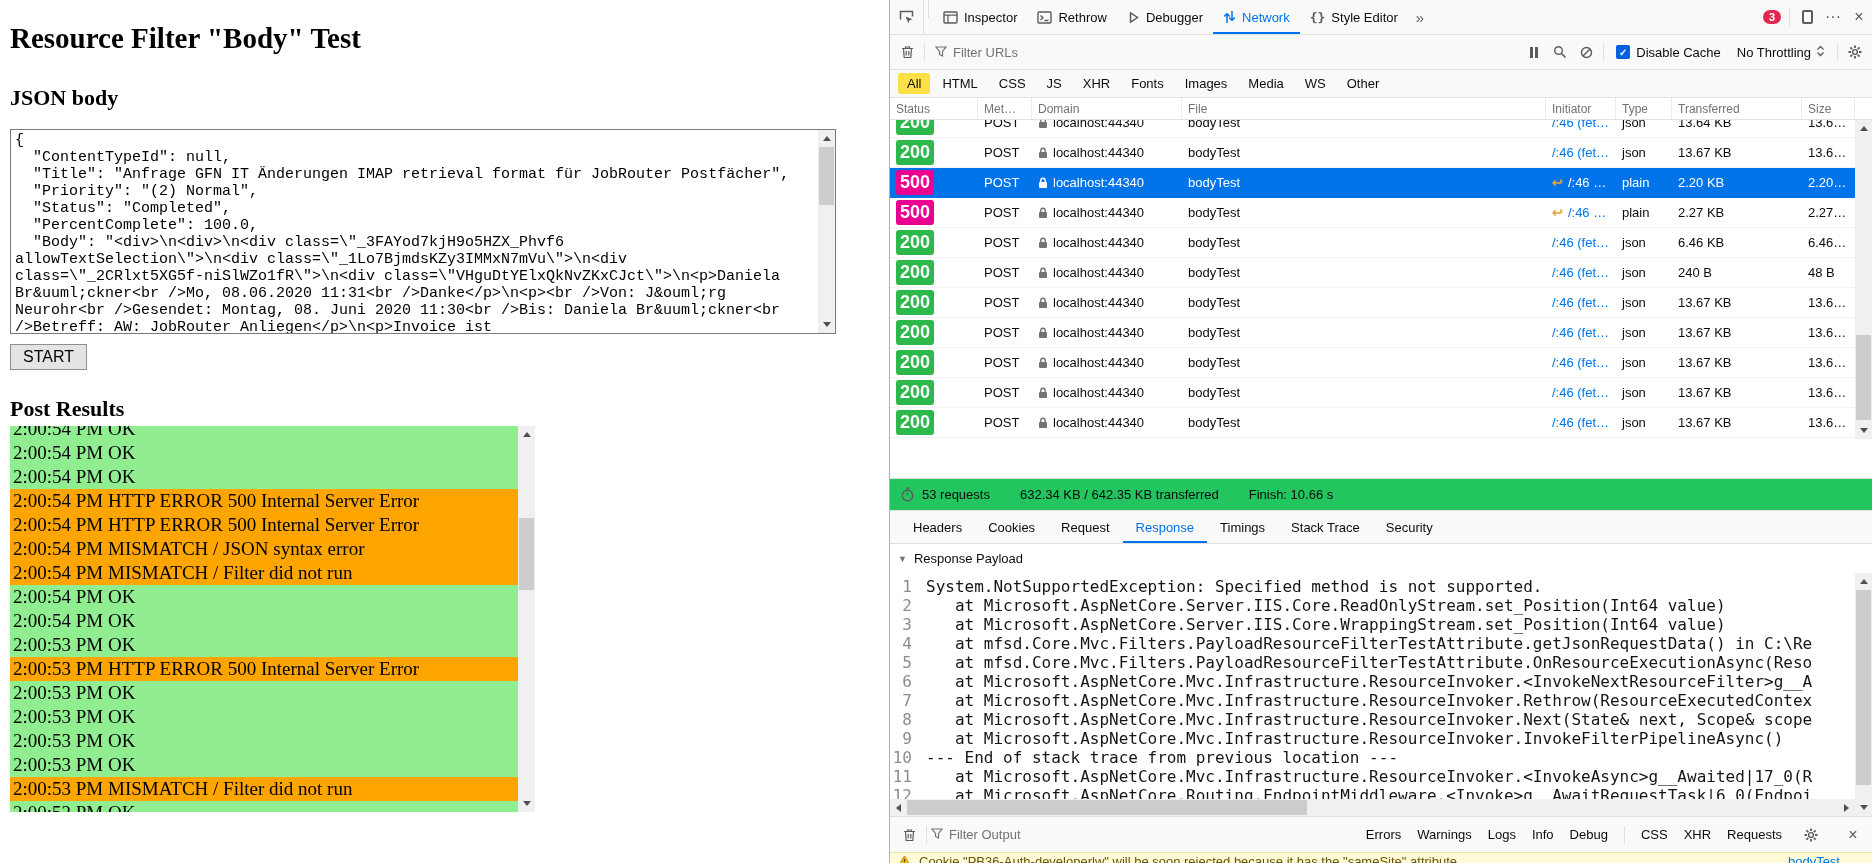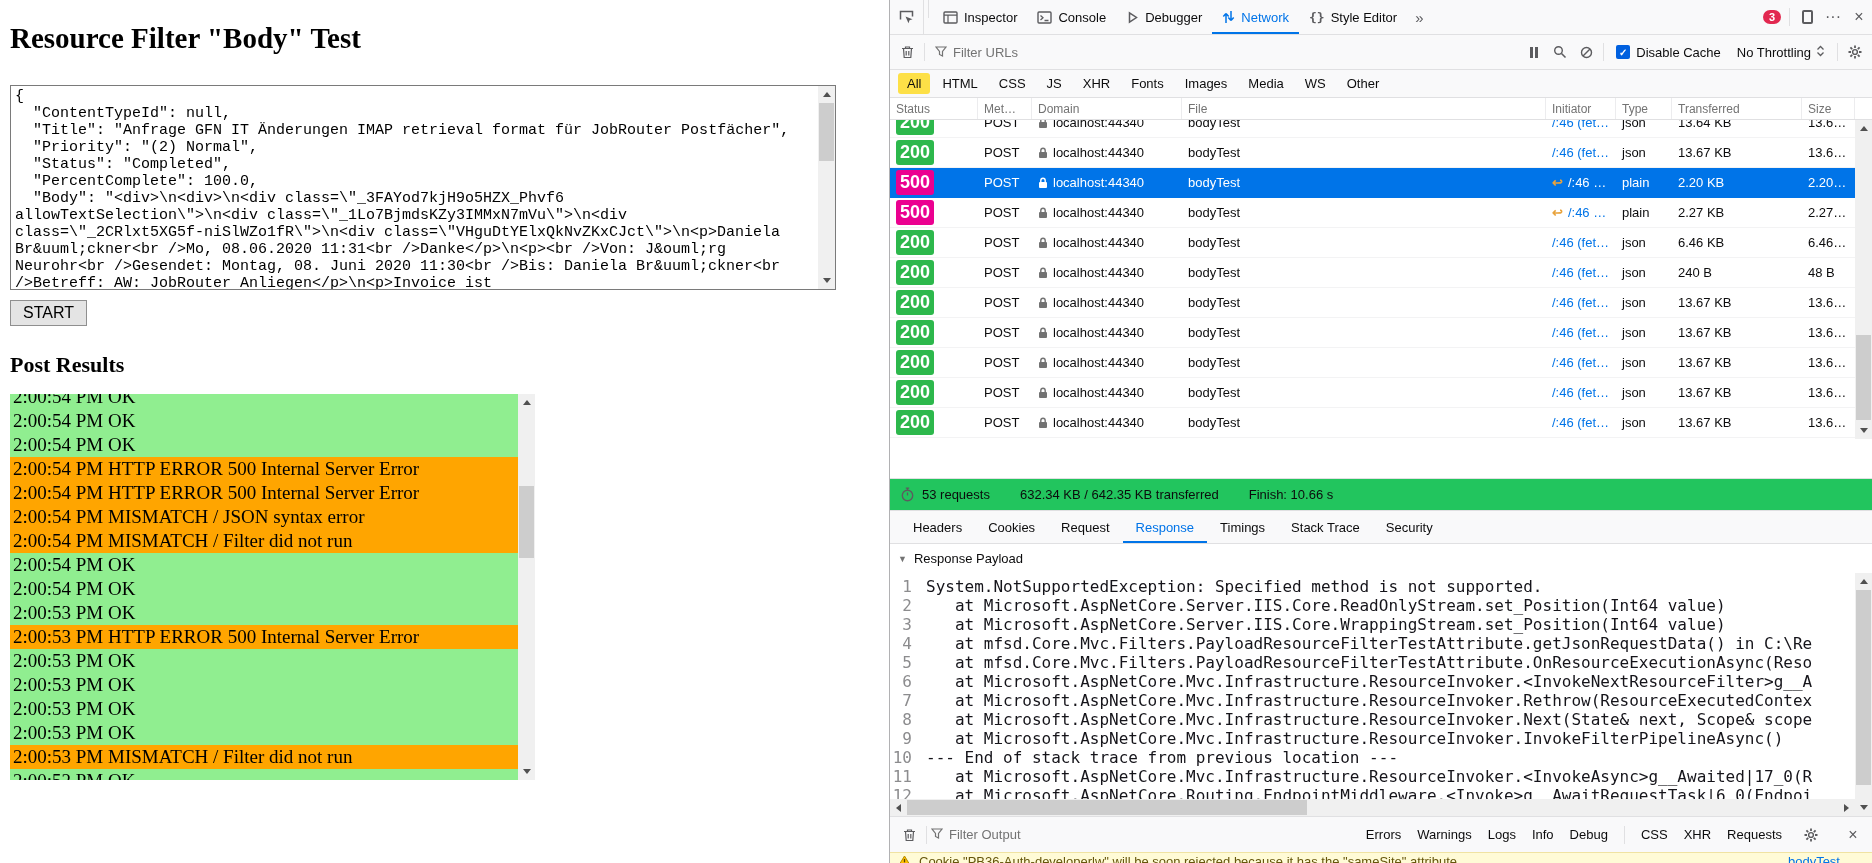--- a/index.html
+++ b/index.html
@@ -5,21 +5,21 @@
   * { box-sizing: border-box; margin: 0; padding: 0; }
   html,body { width:1872px; height:863px; overflow:hidden; background:#fff;
               font-family:"Liberation Sans", sans-serif; }
   #app { position:relative; width:1872px; height:863px; }
 
   
   .left-pane { position:absolute; left:0; top:0; width:889px; height:863px; background:#fff; overflow:hidden; }
   .left-inner { padding:22px 0 0 10px; }
   .page-title { font-family:"Liberation Serif", serif; font-size:29px; font-weight:bold; color:#000; margin:0 0 30px 0; }
   .sec-head   { font-family:"Liberation Serif", serif; font-size:22px; font-weight:bold; color:#000; margin:0 0 18px 0; }
-  .results-head { margin-top:26px; margin-bottom:16px; }
+  .results-head { margin-top:26px; margin-bottom:4px; }
 
   .ta-wrap { position:relative; width:826px; }
   .json-ta { width:826px; height:205px; resize:none; border:1px solid #7a7a7a; background:#fff;
              font-family:"Liberation Mono", monospace; font-size:15px; line-height:17px;
              padding:2px 24px 2px 4px; color:#000; overflow:hidden; display:block; }
   .start-btn { margin-top:10px; font-family:"Liberation Sans", sans-serif; font-size:16px; color:#000;
                background:#e4e4e4; border:1px solid #8f8f8f; padding:3px 12px; }
 
   .results-box { position:relative; width:525px; height:386px; overflow:hidden; background:#fff; }
   .results-scroll { position:absolute; left:0; top:-9px; width:508px; }
@@ -149,20 +149,21 @@
   .warn-src { margin-left:auto; color:#0074e8; padding-right:24px; }
 </style>
 </head>
 <body>
 
 <div id="app">
 
   <div class="left-pane">
     <div class="left-inner">
       <h2 class="page-title">Resource Filter "Body" Test</h2>
+      <h3 class="sec-head">JSON body</h3>
 
       <div class="ta-wrap">
         <textarea class="json-ta" spellcheck="false" style="">{
   "ContentTypeId": null,
   "Title": "Anfrage GFN IT Änderungen IMAP retrieval format für JobRouter Postfächer",
   "Priority": "(2) Normal",
   "Status": "Completed",
   "PercentComplete": 100.0,
   "Body": "&lt;div&gt;\n&lt;div&gt;\n&lt;div class=\"_3FAYod7kjH9o5HZX_Phvf6 allowTextSelection\"&gt;\n&lt;div class=\"_1Lo7BjmdsKZy3IMMxN7mVu\"&gt;\n&lt;div class=\"_2CRlxt5XG5f-niSlWZo1fR\"&gt;\n&lt;div class=\"VHguDtYElxQkNvZKxCJct\"&gt;\n&lt;p&gt;Daniela Br&amp;uuml;ckner&lt;br /&gt;Mo, 08.06.2020 11:31&lt;br /&gt;Danke&lt;/p&gt;\n&lt;p&gt;&lt;br /&gt;Von: J&amp;ouml;rg Neurohr&lt;br /&gt;Gesendet: Montag, 08. Juni 2020 11:30&lt;br /&gt;Bis: Daniela Br&amp;uuml;ckner&lt;br /&gt;Betreff: AW: JobRouter Anliegen&lt;/p&gt;\n&lt;p&gt;Invoice ist</textarea>
         <div class="sb-v ta-sb">
@@ -249,21 +250,21 @@
           </span>
         <span class="tlabel">Inspector</span>
       </div>
       <div class="tabitem">
         <span class="ticon">
             <svg width="15" height="13" viewBox="0 0 15 13">
               <rect x="1" y="1" width="13" height="11" rx="1" fill="none" stroke="currentColor" stroke-width="1.4"></rect>
               <path d="M3.5 4.5L6 6.8 3.5 9M7.5 9.5h4" fill="none" stroke="currentColor" stroke-width="1.3"></path>
             </svg>
           </span>
-        <span class="tlabel">Console</span>
+        <span class="tlabel">Rethrow</span>
       </div>
       <div class="tabitem">
         <span class="ticon">
             <svg width="13" height="13" viewBox="0 0 13 13">
               <path d="M3.5 1.8l7 4.7-7 4.7z" fill="none" stroke="currentColor" stroke-width="1.5"></path>
             </svg>
           </span>
         <span class="tlabel">Debugger</span>
       </div>
       <div class="tabitem active">

